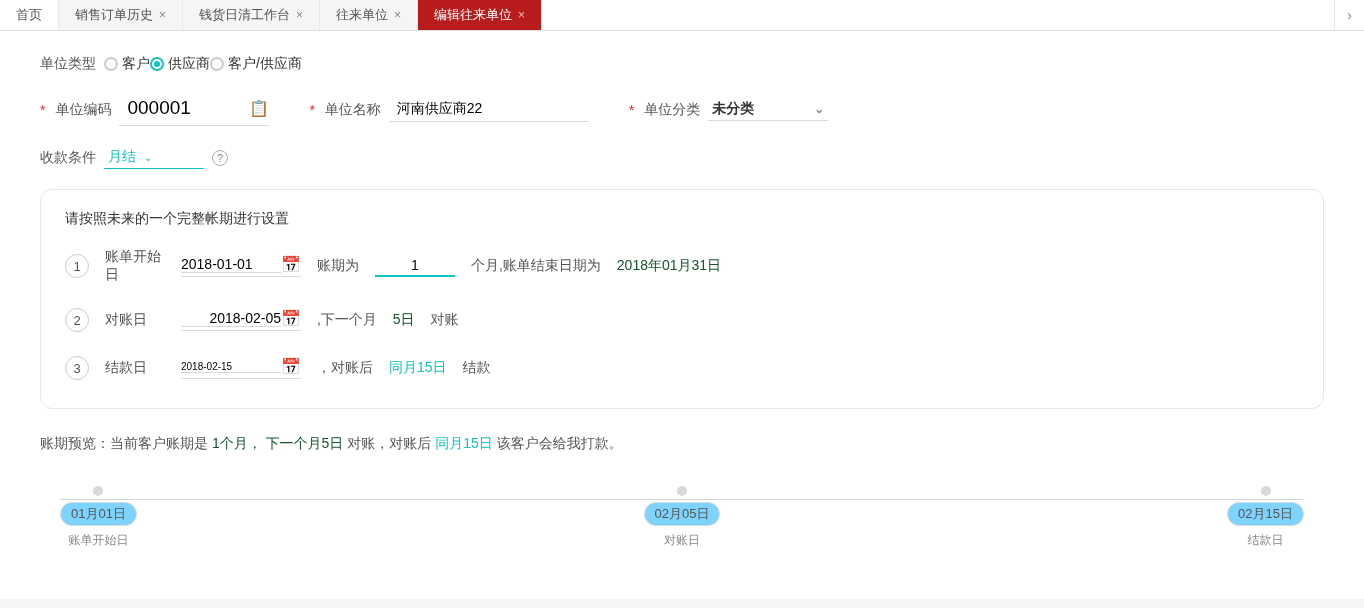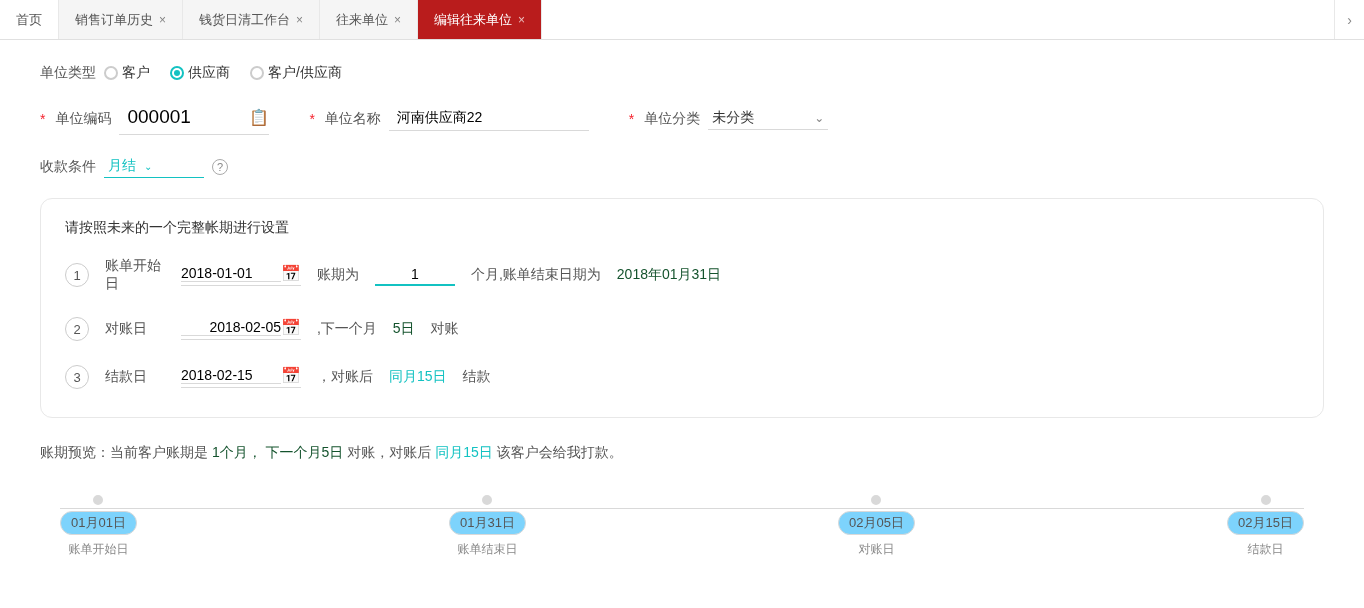--- a/index.html
+++ b/index.html
@@ -4,21 +4,21 @@
   <style>
     * { box-sizing: border-box; margin: 0; padding: 0; }
     body { font-family: 'Microsoft YaHei', Arial, sans-serif; font-size: 14px; color: #333; background: #f5f5f5; }
 
     
     .tab-bar {
       display: flex;
       align-items: stretch;
       background: #fff;
       border-bottom: 1px solid #e0e0e0;
-      height: 40px;
+      height: 31px;
       padding-left: 0;
     }
     .tab-item {
       display: flex;
       align-items: center;
       padding: 0 16px;
       cursor: pointer;
       font-size: 13px;
       color: #555;
       border-right: 1px solid #e8e8e8;
@@ -73,21 +73,21 @@
       color: #555;
       white-space: nowrap;
     }
     .required-star {
       color: #f5222d;
       margin-right: 2px;
     }
     .radio-group {
       display: flex;
       align-items: center;
-      gap: 20px;
+      gap: 0;
     }
     .radio-item {
       display: flex;
       align-items: center;
       gap: 4px;
       cursor: pointer;
     }
     .radio-circle {
       width: 14px;
       height: 14px;
@@ -167,20 +167,21 @@
 
     
     .classify-select {
       display: flex;
       align-items: center;
       border-bottom: 1px solid #d9d9d9;
       padding: 2px 4px;
       min-width: 120px;
       cursor: pointer;
       gap: 60px;
+      font-weight: bold;
     }
     .classify-text {
       font-size: 14px;
       color: #333;
     }
     .chevron-down-gray {
       color: #888;
       font-size: 12px;
     }
 
@@ -413,21 +414,21 @@
       </div>
       <span class="period-text-inline">,下一个月</span>
       <span class="orange-text">5日</span>
       <span class="period-text-inline">对账</span>
     </div>
 
     <div class="period-row" style="margin-bottom:8px;">
       <div class="period-num">3</div>
       <span class="period-field-label">结款日</span>
       <div class="input-with-icon">
-        <input type="text" style="border-top: none; border-right: none; border-left: none; border-image: initial; border-bottom: 1px solid rgb(217, 217, 217); outline: none; font-size: 14px; width: 100px; background: transparent;" value="2018-02-15">
+        <input type="text" style="border-top: none; border-right: none; border-left: none; border-image: initial; border-bottom: 1px solid rgb(217, 217, 217); outline: none; font-size: 10px; width: 100px; background: transparent;" value="2018-02-15">
         <span class="calendar-icon">📅</span>
       </div>
       <span class="period-text-inline">，对账后</span>
       <span class="teal-text">同月15日</span>
       <span class="period-text-inline">结款</span>
     </div>
   </div>
 
   <div class="preview-section">
     <div class="preview-text">
@@ -442,25 +443,20 @@
     <div class="timeline-container">
       <div class="timeline-line"></div>
       <div class="timeline-points">
 
         <div class="timeline-point">
           <div class="tl-dot start"></div>
           <div class="tl-date-badge">01月01日</div>
           <div class="tl-label">账单开始日</div>
         </div>
 
-        <div class="timeline-point">
-          <div class="tl-dot"></div>
-          <div class="tl-date-badge">01月31日</div>
-          <div class="tl-label">账单结束日</div>
-        </div>
 
         <div class="timeline-point">
           <div class="tl-dot"></div>
           <div class="tl-date-badge">02月05日</div>
           <div class="tl-label">对账日</div>
         </div>
 
         <div class="timeline-point">
           <div class="tl-dot"></div>
           <div class="tl-date-badge">02月15日</div>

